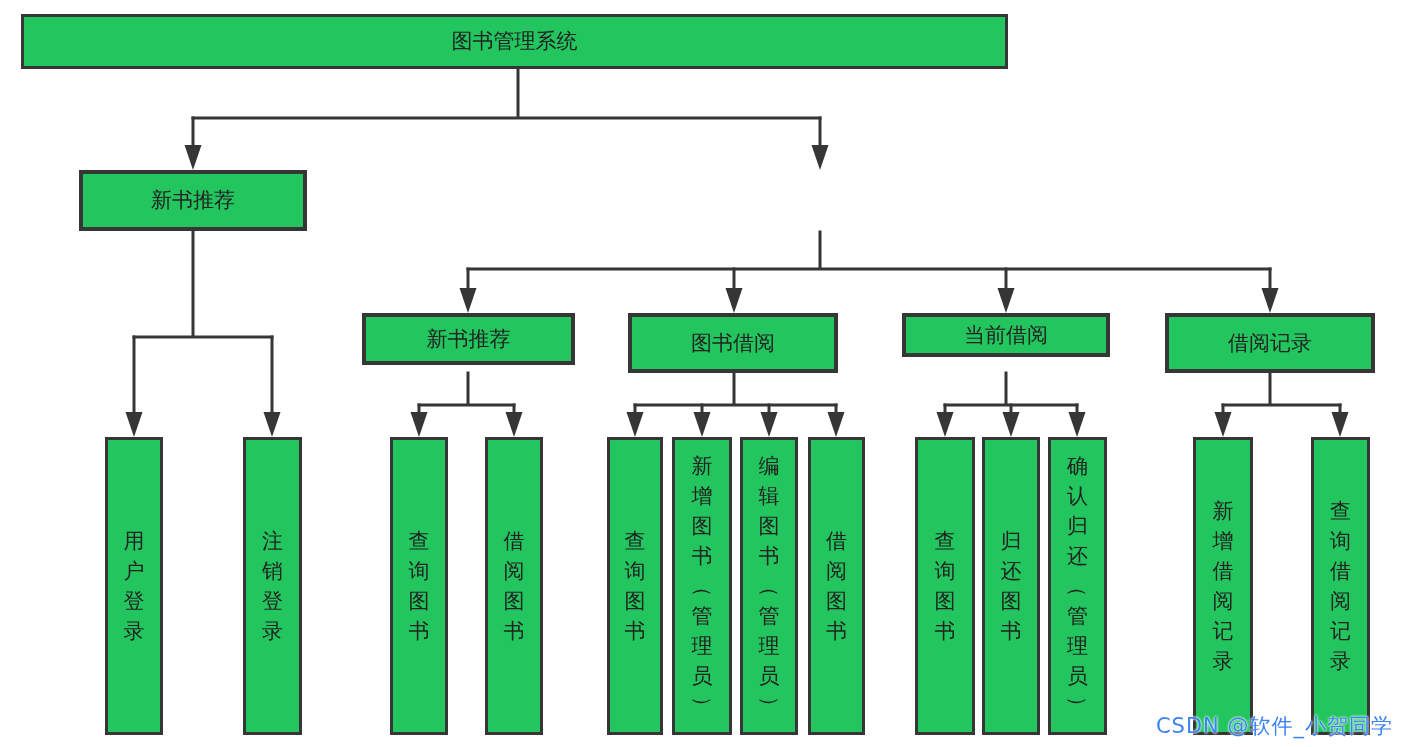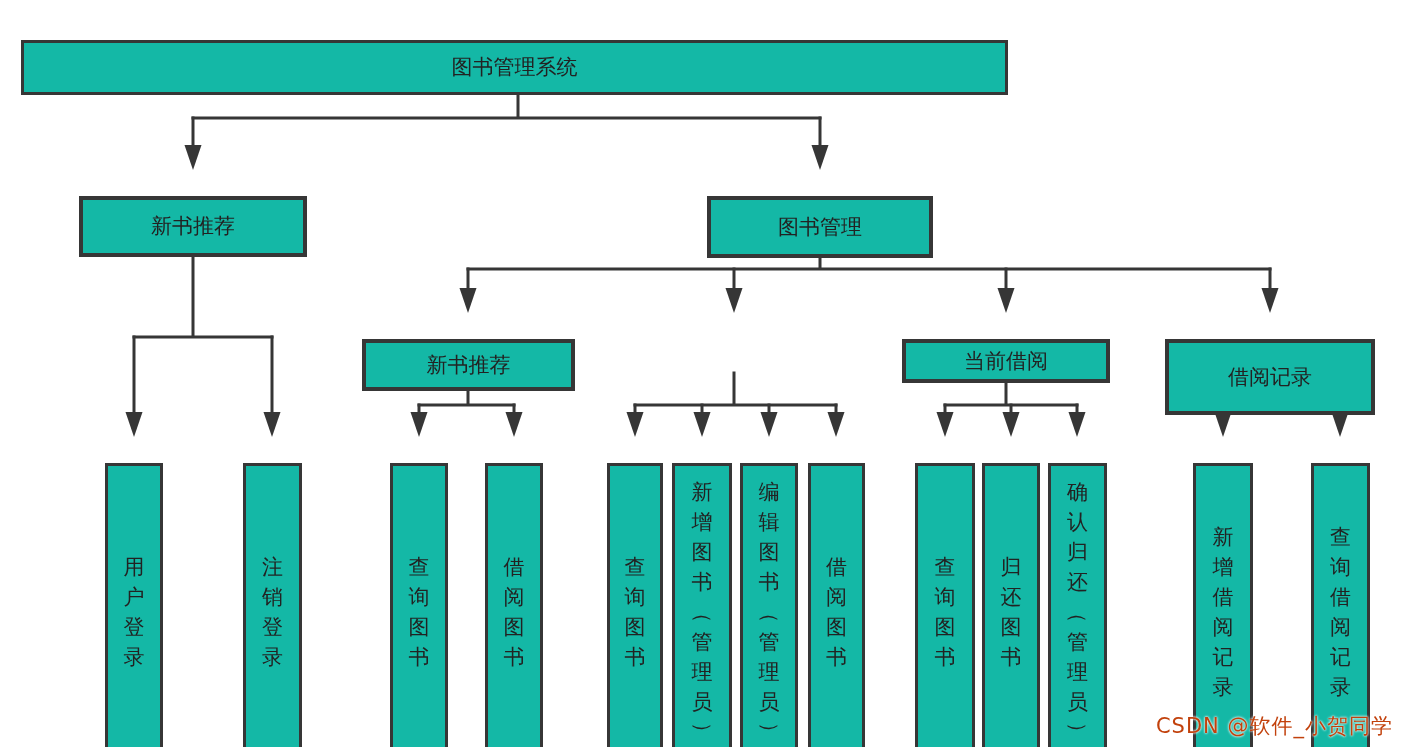--- a/index.html
+++ b/index.html
@@ -13,49 +13,48 @@
   }
   #connectors {
     position: absolute;
     left: 0; top: 0;
     width: 1405px; height: 747px;
     pointer-events: none;
   }
   .node {
     position: absolute;
     box-sizing: border-box;
-    background: #14b8a6;
+    background: #22c55e;
     border: 3px solid #363636;
     display: flex;
     align-items: center;
     justify-content: center;
     color: #222222;
     font-size: 21px;
     line-height: 1;
     white-space: nowrap;
-    margin-top: 26px;
   }
   .lvl2, .lvl3 { border-width: 4px; }
   .vlabel {
     display: flex;
     flex-direction: column;
     align-items: center;
     justify-content: center;
     gap: 9px;
     height: 100%;
     width: 100%;
   }
   .vchar { display: block; line-height: 1; }
   .vrot  { transform: rotate(90deg); }
   #watermark {
     position: absolute;
     right: 12px;
     top: 712px;
     font-size: 21px;
-    color: #c2410c;
+    color: #3b82f6;
     text-shadow: 0 0 3px #ffffff, 0 0 2px #ffffff;
     z-index: 5;
     letter-spacing: 1px;
   }
 </style>
 </head>
 <body>
 
 <div id="stage">
 
@@ -119,31 +118,31 @@
     </g>
   </svg>
 
   <div class="node root" style="left:21px;top:14px;width:987px;height:55px">
     <span>图书管理系统</span>
   </div>
 
   <div class="node lvl2" style="left:79px;top:170px;width:228px;height:61px">
     <span>新书推荐</span>
   </div>
-  <div class="node lvl2" style="left:707px;top:170px;width:226px;height:62px">
-    <span>图书管理</span>
-  </div>
 
   <div class="node lvl3" style="left:362px;top:313px;width:213px;height:52px">
     <span>新书推荐</span>
   </div>
+  <div class="node lvl3" style="left:628px;top:313px;width:210px;height:60px">
+    <span>图书借阅</span>
+  </div>
   <div class="node lvl3" style="left:902px;top:313px;width:208px;height:44px">
     <span>当前借阅</span>
   </div>
-  <div class="node lvl3" style="left:1165px;top:313px;width:210px;height:76px">
+  <div class="node lvl3" style="left:1165px;top:313px;width:210px;height:60px">
     <span>借阅记录</span>
   </div>
 
   <div class="node leaf" style="left:105px;top:437px;width:58px;height:298px">
     <span class="vlabel">
         <span class="vchar">用</span>
         <span class="vchar">户</span>
         <span class="vchar">登</span>
         <span class="vchar">录</span>
       </span>

